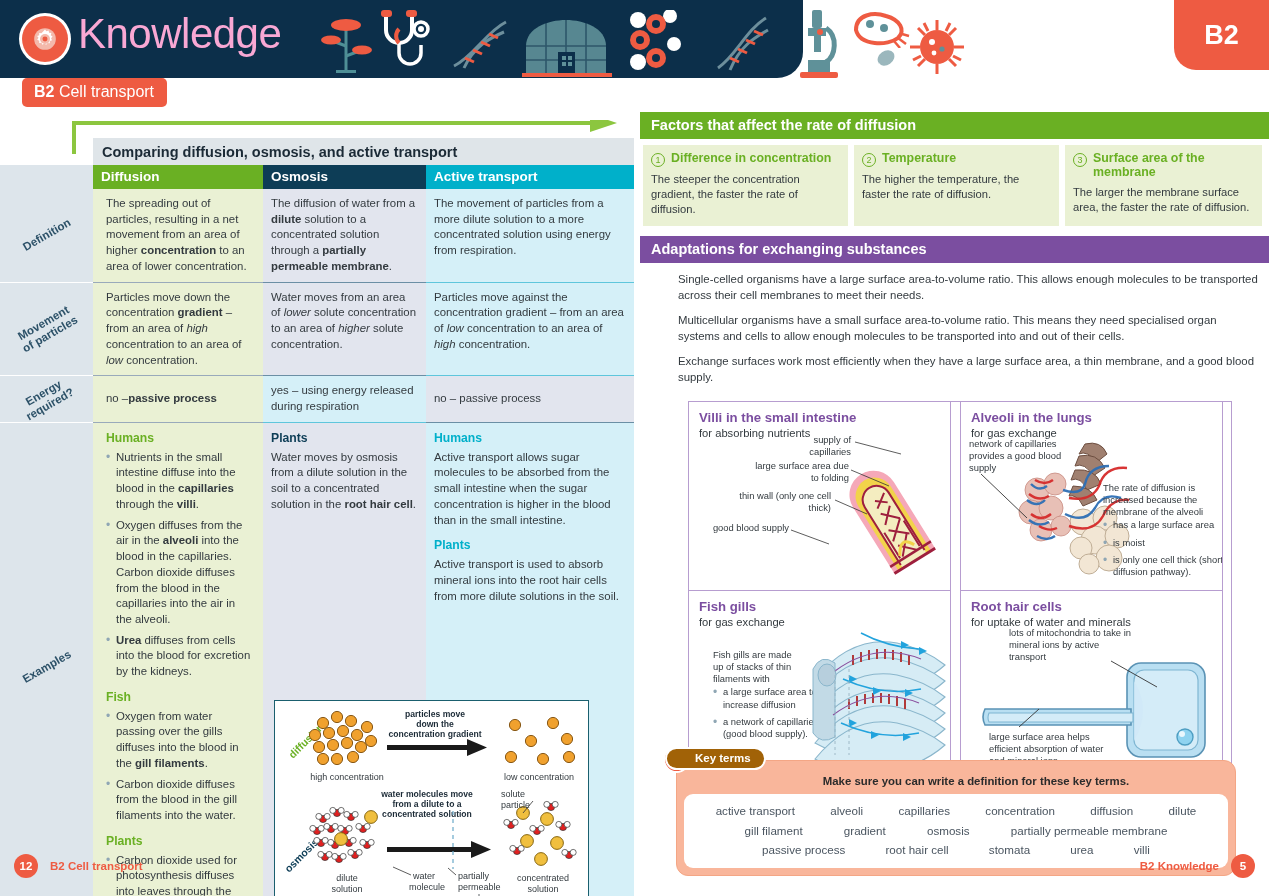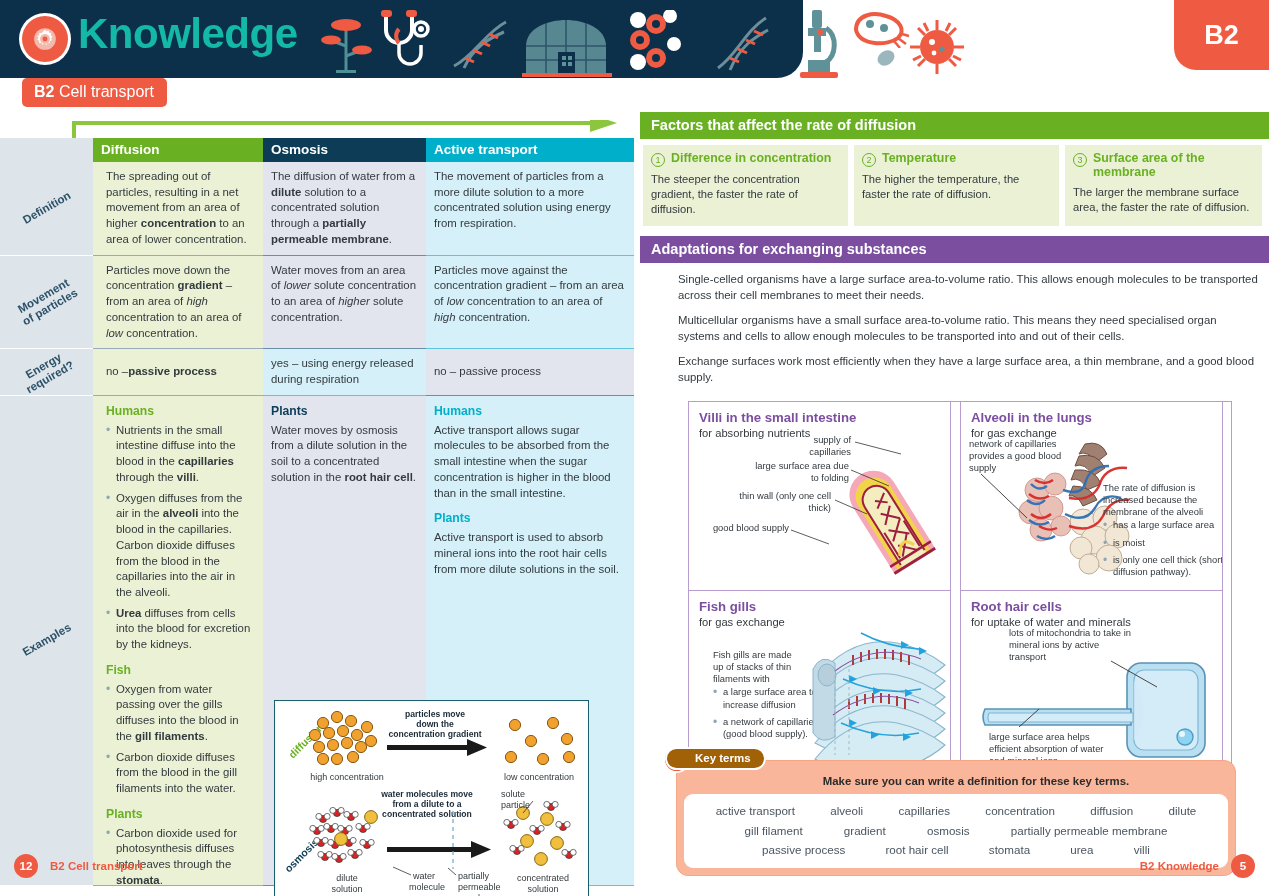--- a/index.html
+++ b/index.html
@@ -21,21 +21,21 @@
   }
   .logo-ring {
     position: absolute; left: 22px; top: 16px;
     width: 46px; height: 46px; border-radius: 50%;
     background: #ee5b42; display: flex; align-items: center; justify-content: center;
     box-shadow: 0 0 0 3px #ffffff;
   }
   .logo-ring svg { display:block; }
   .header-title {
     position: absolute; left: 78px; top: 10px;
-    font-size: 42px; font-weight: 700; color: #14b8a6;
+    font-size: 42px; font-weight: 400; color: #f9a8d4;
     letter-spacing: -0.5px;
   }
   .hdr-icons { position: absolute; left: 320px; top: 4px; width: 470px; height: 74px; }
   .hdr-icons svg { position: absolute; }
 
   .badge-b2 {
     position: absolute; right: 0; top: 0;
     width: 95px; height: 70px;
     background: #ee5b42;
     border-bottom-left-radius: 22px;
@@ -335,20 +335,21 @@
 </div>
 
 <div class="left-col">
 
   <svg class="arrow-deco" viewBox="0 0 555 36">
     <path d="M2 34 V3 H520" stroke="#8cc63f" stroke-width="4" fill="none"></path>
     <path d="M518 -6 L545 3 L518 12 Z" fill="#8cc63f"></path>
   </svg>
 
   <div class="tbl">
+    <div class="tbl-title">Comparing diffusion, osmosis, and active transport</div>
     <div class="tbl-grid">
 
       <div style="background:#dde5eb"></div>
       <div class="colhdr h-diff">Diffusion</div>
       <div class="colhdr h-osmo">Osmosis</div>
       <div class="colhdr h-act">Active transport</div>
 
       <div class="rowlab">
           <div class="rowlab-txt">Definition</div>
         </div>

